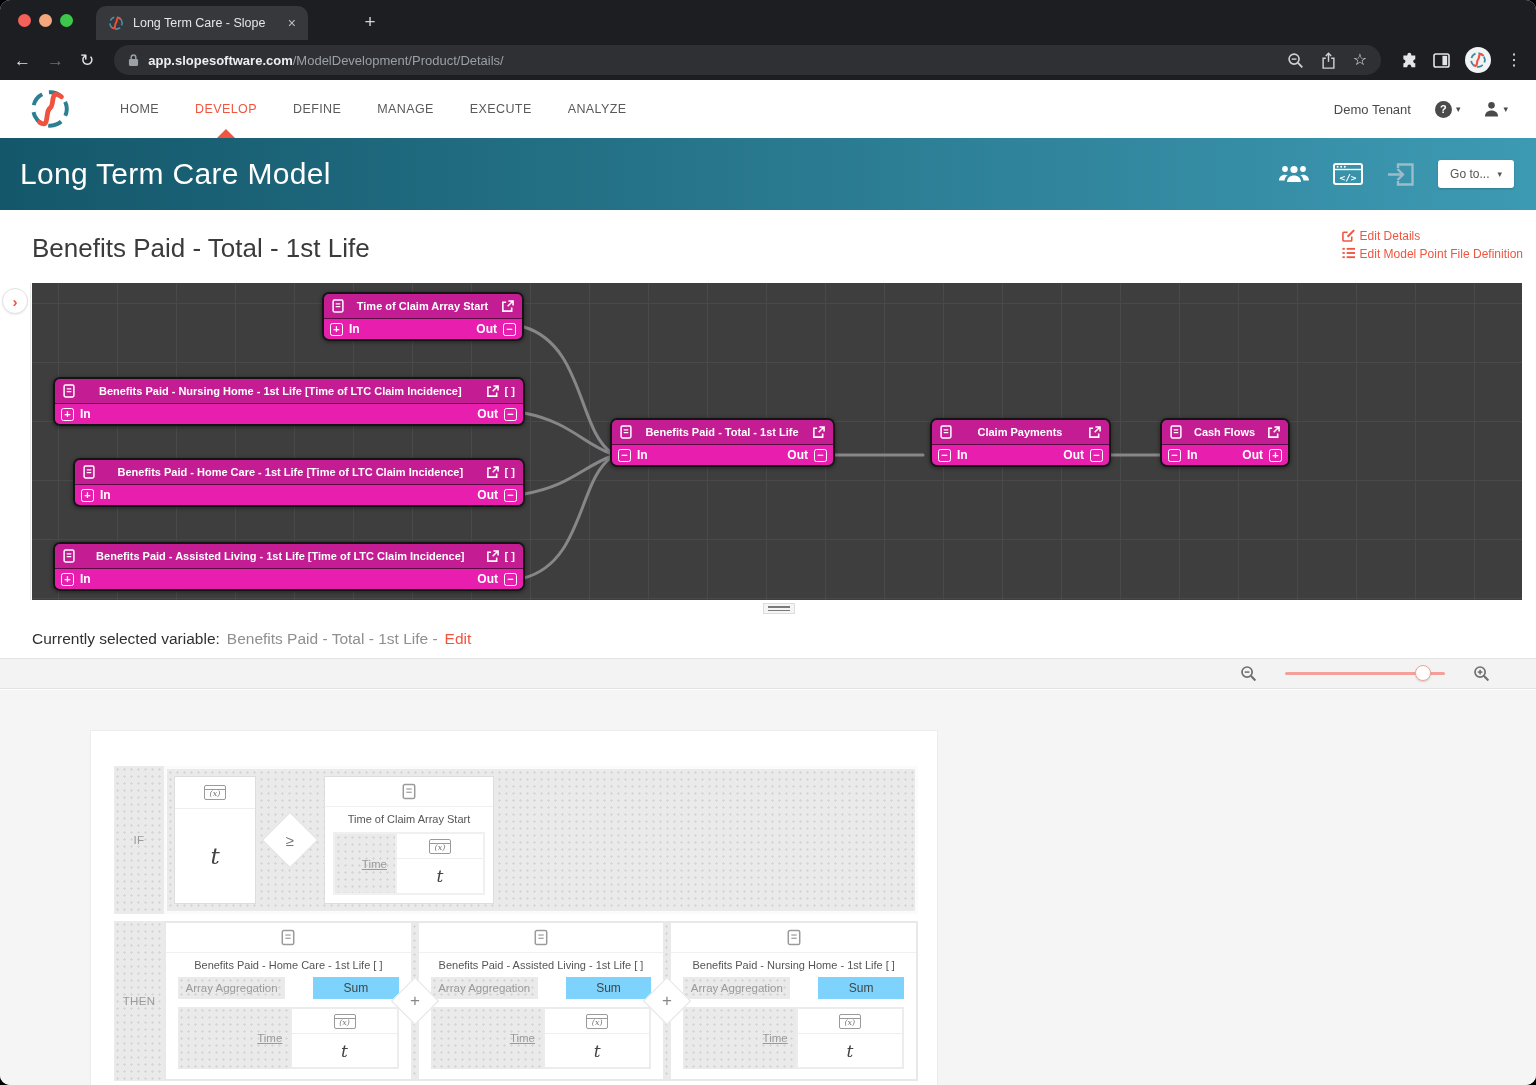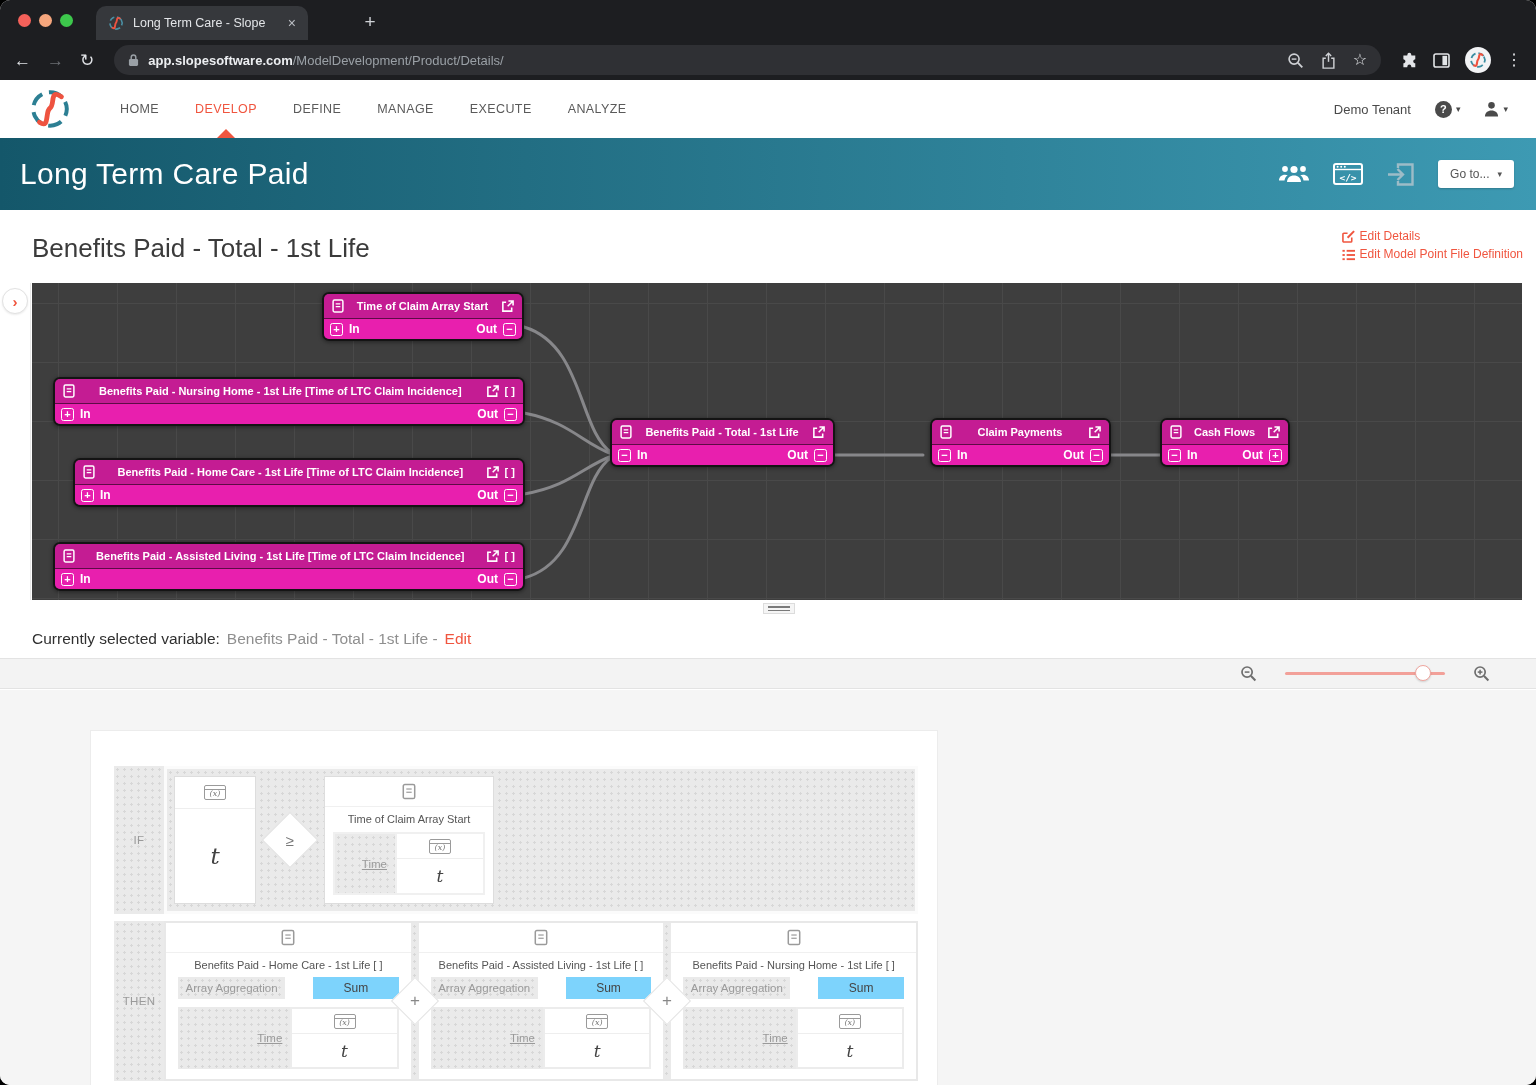--- a/index.html
+++ b/index.html
@@ -48,21 +48,21 @@
   .teal{position:absolute; top:138px; left:0; right:0; height:72px; background:linear-gradient(90deg,var(--teal_start),var(--teal_end)); display:flex; align-items:center; padding:0 20px;}
   .model-title{color:#fff; font-size:30px; font-weight:300; letter-spacing:.3px;}
   .teal-right{margin-left:auto; display:flex; align-items:center; gap:24px; padding-right:2px;}
   .goto-btn{background:#fff; border-radius:3px; padding:7px 12px; font-size:12px; color:#555; display:flex; align-items:center; gap:8px; box-shadow:0 1px 2px rgba(0,0,0,.2);}
   .goto-btn .caret{color:#555;}
 
   
   .titlerow{position:absolute; top:210px; left:0; right:0; height:73px; background:#fff;}
   .page-title{position:absolute; left:32px; top:23px; font-size:26px; color:#3b3b3b; font-weight:400;}
   .editlinks{position:absolute; right:13px; top:19px; display:flex; flex-direction:column; gap:4px; align-items:flex-start;}
-  .editlink{display:flex; align-items:flex-end; gap:5px; color:var(--accent); font-size:12px;}
+  .editlink{display:flex; align-items:flex-start; gap:5px; color:var(--accent); font-size:12px;}
 
   
   .graphwrap{position:absolute; top:283px; left:0; right:0; height:317px; background:#fff;}
   .gutterline{position:absolute; left:30px; top:0; bottom:0; width:1px; background:#e9e9e9;}
   .expand-btn{position:absolute; left:2px; top:5px; width:26px; height:26px; border-radius:50%; background:#fff; border:1px solid #e2e2e2; color:var(--accent); font-size:15px; font-weight:700; display:flex; align-items:center; justify-content:center; z-index:5; box-shadow:0 1px 2px rgba(0,0,0,.08);}
   .canvas{position:absolute; left:32px; right:14px; top:0; bottom:0; background-color:var(--canvas_bg);
     background-image:linear-gradient(var(--grid_line) 1px,transparent 1px),linear-gradient(90deg,var(--grid_line) 1px,transparent 1px);
     background-size:59px 59px; background-position:26px 20px; overflow:hidden;}
   .wires{position:absolute; inset:0;}
   .node{position:absolute; border:2px solid #141414; border-radius:7px; overflow:hidden; box-shadow:0 1px 4px rgba(0,0,0,.45);}
@@ -236,21 +236,21 @@
         <svg width="15" height="16" viewBox="0 0 16 17" fill="#4a4a4a">
             <circle cx="8" cy="4.6" r="3.5"></circle>
             <path d="M1 16.5c0-4 3-6.4 7-6.4s7 2.4 7 6.4z"></path>
           </svg>
         <span class="caret">▾</span>
       </span>
     </div>
   </div>
 
   <div class="teal">
-    <span class="model-title">Long Term Care Paid</span>
+    <span class="model-title">Long Term Care Model</span>
     <div class="teal-right">
       <span>
         <svg width="30" height="21" viewBox="0 0 30 21" fill="#fff">
           <circle cx="15" cy="5.5" r="3.6"></circle>
             <path d="M8 18c0-4 3-6.6 7-6.6s7 2.6 7 6.6z"></path>
           <circle cx="6" cy="5" r="2.9"></circle>
             <path d="M0 16.5c0-3.5 2.5-5.8 6-5.8 1 0 1.9.2 2.7.5-1.8 1.3-3 3.1-3.2 5.3z"></path>
           <circle cx="24" cy="5" r="2.9"></circle>
             <path d="M30 16.5c0-3.5-2.5-5.8-6-5.8-1 0-1.9.2-2.7.5 1.8 1.3 3 3.1 3.2 5.3z"></path>
         </svg>

